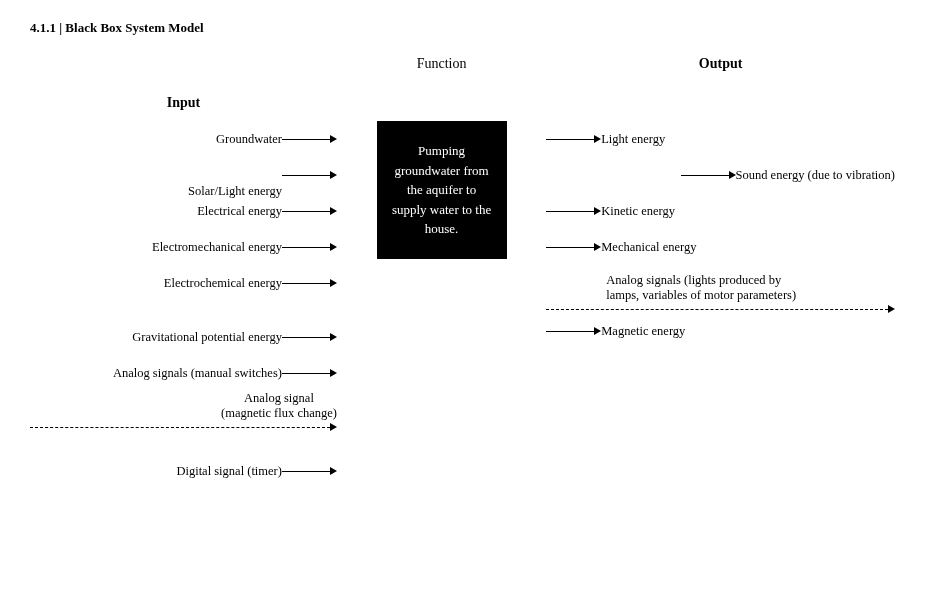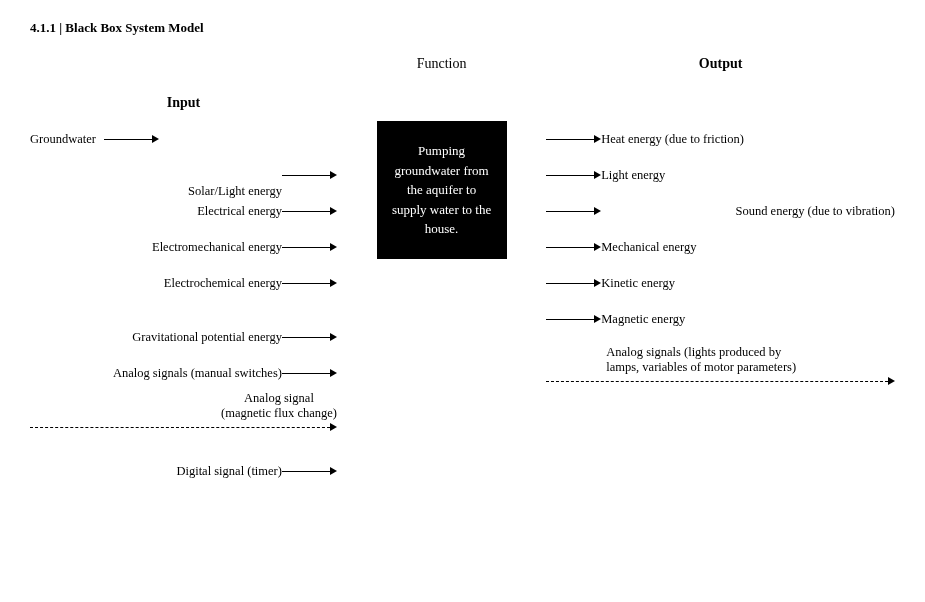--- a/index.html
+++ b/index.html
@@ -123,21 +123,21 @@
 <div class="headers-row">
   <div class="header-input">Input</div>
   <div class="header-function">Function</div>
   <div class="header-output">Output</div>
 </div>
 
 <div class="diagram-container">
 
   <div class="col-input">
     <div class="input-rows-wrapper" id="input-rows">
-        <div style="display: flex; align-items: center; width: 100%; height: 36px; gap: 8px;">
+        <div style="display: flex; align-items: center; justify-content: flex-end; width: 100%; height: 36px;">
           <span style="font-size: 12.5px; text-align: center; white-space: nowrap;">Groundwater</span>
           <div style="display: flex; align-items: center; width: 55px; flex-shrink: 0;">
             <div style="height: 1px; background: rgb(0, 0, 0); flex: 1 1 0%;"></div>
             <div style="width: 0px; height: 0px; border-top: 4px solid transparent; border-bottom: 4px solid transparent; border-left: 7px solid rgb(0, 0, 0);"></div>
           </div>
         </div>
         <div style="display: flex; align-items: center; justify-content: flex-end; width: 100%; height: 36px;">
           <span style="font-size: 12.5px; text-align: center; white-space: nowrap; margin-top: 32px;">Solar/Light energy</span>
           <div style="display: flex; align-items: center; width: 55px; flex-shrink: 0;">
             <div style="height: 1px; background: rgb(0, 0, 0); flex: 1 1 0%;"></div>
@@ -207,62 +207,55 @@
     </div>
   </div>
 
   <div class="col-output">
     <div class="output-rows-wrapper" id="output-rows">
         <div style="display: flex; align-items: center; justify-content: flex-start; width: 100%; height: 36px;">
           <div style="display: flex; align-items: center; width: 55px; flex-shrink: 0;">
             <div style="height: 1px; background: rgb(0, 0, 0); flex: 1 1 0%;"></div>
             <div style="width: 0px; height: 0px; border-top: 4px solid transparent; border-bottom: 4px solid transparent; border-left: 7px solid rgb(0, 0, 0);"></div>
           </div>
-          <span style="font-size: 12.5px; white-space: nowrap;">Heat energy (due to friction)</span>
-        </div>
-        <div style="display: flex; align-items: center; justify-content: flex-start; width: 100%; height: 36px;">
-          <div style="display: flex; align-items: center; width: 55px; flex-shrink: 0;">
-            <div style="height: 1px; background: rgb(0, 0, 0); flex: 1 1 0%;"></div>
-            <div style="width: 0px; height: 0px; border-top: 4px solid transparent; border-bottom: 4px solid transparent; border-left: 7px solid rgb(0, 0, 0);"></div>
-          </div>
           <span style="font-size: 12.5px; white-space: nowrap;">Light energy</span>
         </div>
-        <div style="display: flex; align-items: center; justify-content: space-between; width: 100%; height: 36px;">
+        <div style="display: flex; align-items: center; justify-content: flex-end; width: 100%; height: 36px;">
           <div style="display: flex; align-items: center; width: 55px; flex-shrink: 0;">
             <div style="height: 1px; background: rgb(0, 0, 0); flex: 1 1 0%;"></div>
             <div style="width: 0px; height: 0px; border-top: 4px solid transparent; border-bottom: 4px solid transparent; border-left: 7px solid rgb(0, 0, 0);"></div>
           </div>
           <span style="font-size: 12.5px; white-space: nowrap;">Sound energy (due to vibration)</span>
         </div>
         <div style="display: flex; align-items: center; justify-content: flex-start; width: 100%; height: 36px;">
           <div style="display: flex; align-items: center; width: 55px; flex-shrink: 0;">
             <div style="height: 1px; background: rgb(0, 0, 0); flex: 1 1 0%;"></div>
             <div style="width: 0px; height: 0px; border-top: 4px solid transparent; border-bottom: 4px solid transparent; border-left: 7px solid rgb(0, 0, 0);"></div>
           </div>
+          <span style="font-size: 12.5px; white-space: nowrap;">Kinetic energy</span>
+        </div>
+        <div style="display: flex; align-items: center; justify-content: flex-start; width: 100%; height: 36px;">
+          <div style="display: flex; align-items: center; width: 55px; flex-shrink: 0;">
+            <div style="height: 1px; background: rgb(0, 0, 0); flex: 1 1 0%;"></div>
+            <div style="width: 0px; height: 0px; border-top: 4px solid transparent; border-bottom: 4px solid transparent; border-left: 7px solid rgb(0, 0, 0);"></div>
+          </div>
           <span style="font-size: 12.5px; white-space: nowrap;">Mechanical energy</span>
-        </div>
-        <div style="display: flex; align-items: center; justify-content: flex-start; width: 100%; height: 36px;">
-          <div style="display: flex; align-items: center; width: 55px; flex-shrink: 0;">
-            <div style="height: 1px; background: rgb(0, 0, 0); flex: 1 1 0%;"></div>
-            <div style="width: 0px; height: 0px; border-top: 4px solid transparent; border-bottom: 4px solid transparent; border-left: 7px solid rgb(0, 0, 0);"></div>
-          </div>
-          <span style="font-size: 12.5px; white-space: nowrap;">Kinetic energy</span>
-        </div>
-        <div style="display: flex; align-items: center; justify-content: flex-start; width: 100%; height: 36px;">
-          <div style="display: flex; align-items: center; width: 55px; flex-shrink: 0;">
-            <div style="height: 1px; background: rgb(0, 0, 0); flex: 1 1 0%;"></div>
-            <div style="width: 0px; height: 0px; border-top: 4px solid transparent; border-bottom: 4px solid transparent; border-left: 7px solid rgb(0, 0, 0);"></div>
-          </div>
-          <span style="font-size: 12.5px; white-space: nowrap;">Magnetic energy</span>
         </div>
         <div style="display: flex; flex-direction: column; align-items: flex-start; width: 100%; margin-top: 8px;">
           <div style="font-size: 12.5px; margin-bottom: 2px; margin-left: 60px;">
             <div>Analog signals (lights produced by</div>
             <div>lamps, variables of motor parameters)</div>
           </div>
           <div style="display: flex; align-items: center; width: 100%;">
             <div style="flex: 1 1 0%; height: 0px; border-top: 1px dashed rgb(0, 0, 0);"></div>
             <div style="width: 0px; height: 0px; border-top: 4px solid transparent; border-bottom: 4px solid transparent; border-left: 7px solid rgb(0, 0, 0);"></div>
           </div>
         </div>
+        <div style="display: flex; align-items: center; justify-content: flex-start; width: 100%; height: 36px;">
+          <div style="display: flex; align-items: center; width: 55px; flex-shrink: 0;">
+            <div style="height: 1px; background: rgb(0, 0, 0); flex: 1 1 0%;"></div>
+            <div style="width: 0px; height: 0px; border-top: 4px solid transparent; border-bottom: 4px solid transparent; border-left: 7px solid rgb(0, 0, 0);"></div>
+          </div>
+          <span style="font-size: 12.5px; white-space: nowrap;">Magnetic energy</span>
+        </div>
       </div>
   </div>
 </div>
 
 </body></html>

